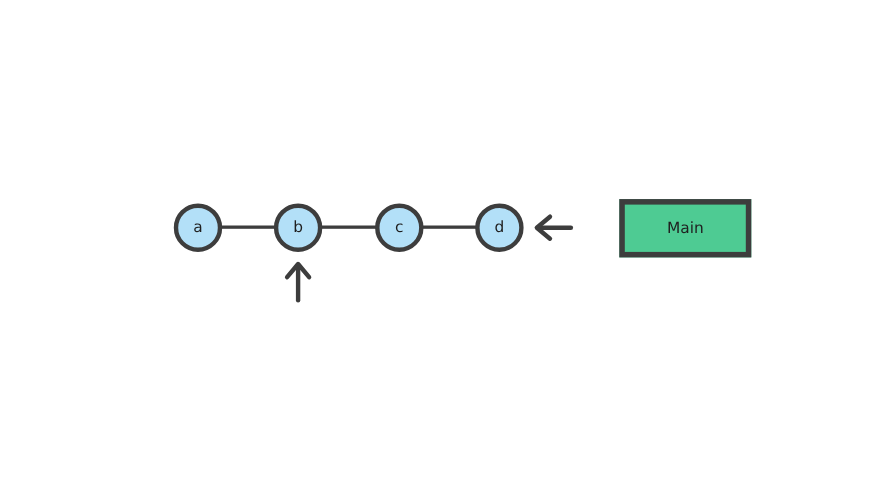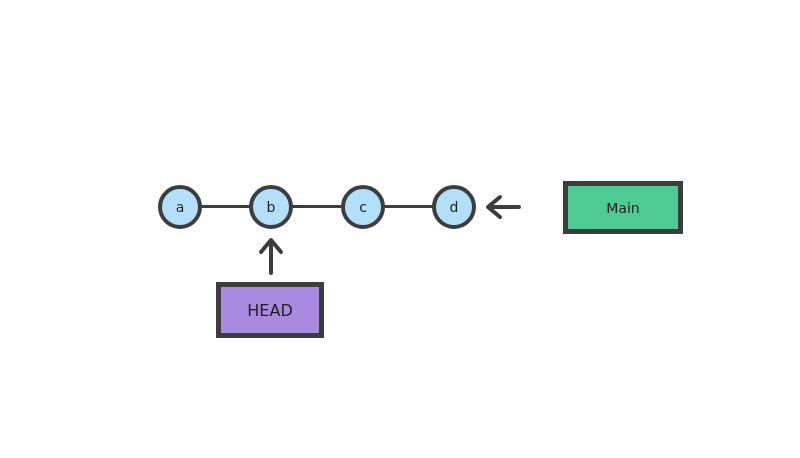--- a/index.html
+++ b/index.html
@@ -117,17 +117,14 @@
 
   <svg class="arrow-svg arrow-up" width="30" height="40" aria-hidden="true">
     <path d="M 15 37 L 15 7"></path>
     <path d="M 5 16 L 15 4 L 25 16"></path>
   </svg>
 
   <div class="ref-box main-box">
     <span>Main</span>
   </div>
 
-  <div class="ref-box head-box">
-    <span>HEAD</span>
-  </div>
 
 </div>
 
 </body></html>

